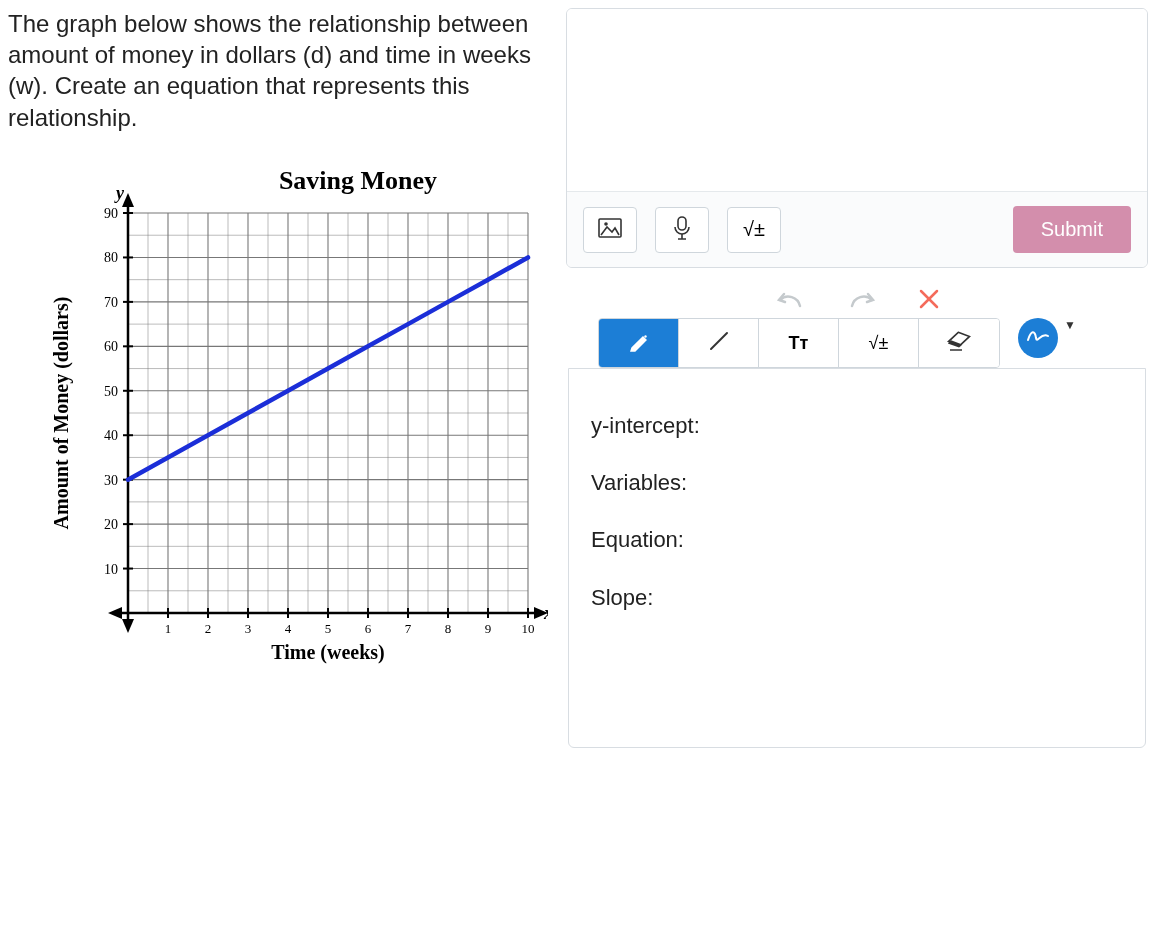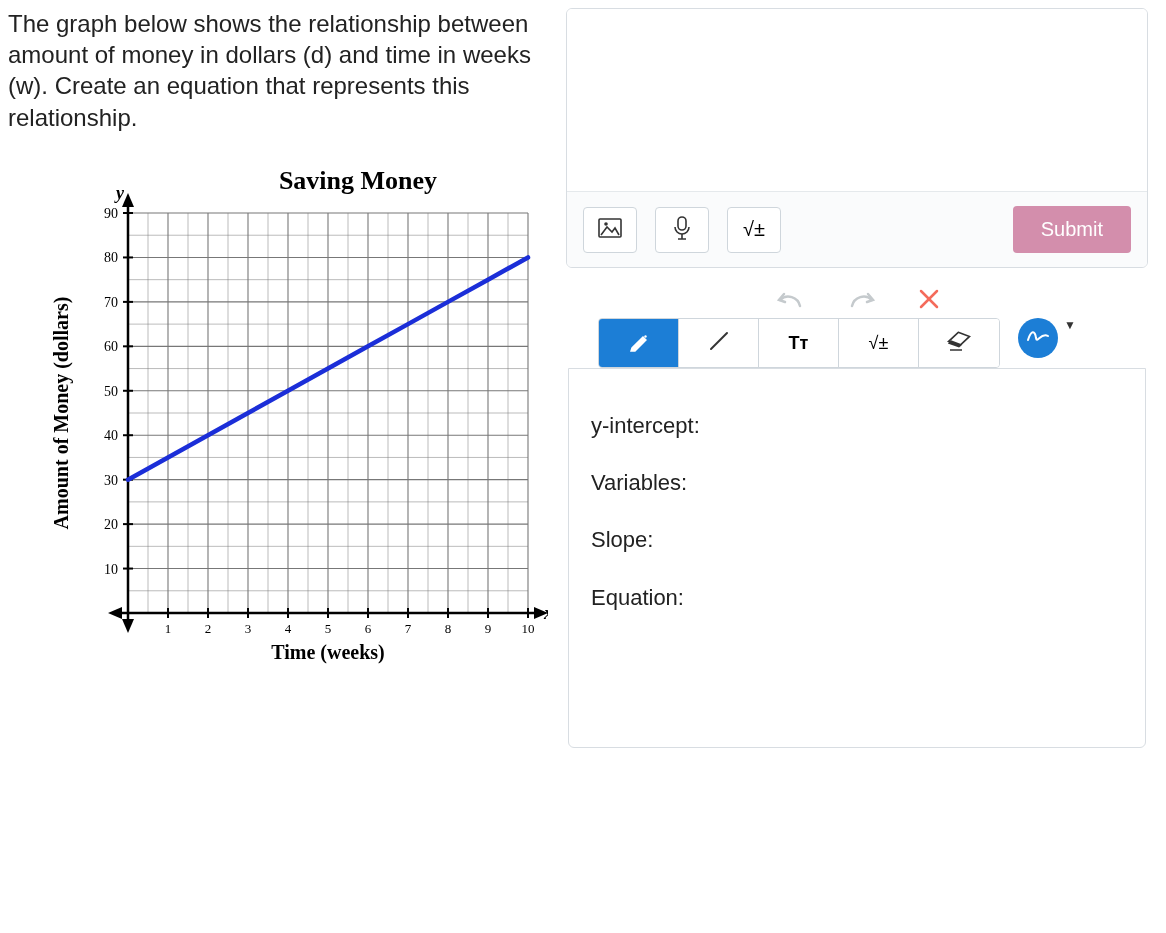--- a/index.html
+++ b/index.html
@@ -337,18 +337,18 @@
                 <path d="M2 14 C5 4, 9 4, 10 12 C11 18, 15 6, 22 10" fill="none" stroke="#fff" stroke-width="2" stroke-linecap="round"></path>
               </svg>
           </span>
         </span>
         <span class="dropdown-caret">▼</span>
       </div>
 
       <div class="work-area">
         <span class="work-row">y-intercept:</span>
         <span class="work-row">Variables:</span>
+        <span class="work-row">Equation:</span>
         <span class="work-row">Slope:</span>
-        <span class="work-row">Equation:</span>
       </div>
     </div>
   </div>
 </div>
 
 </body></html>

